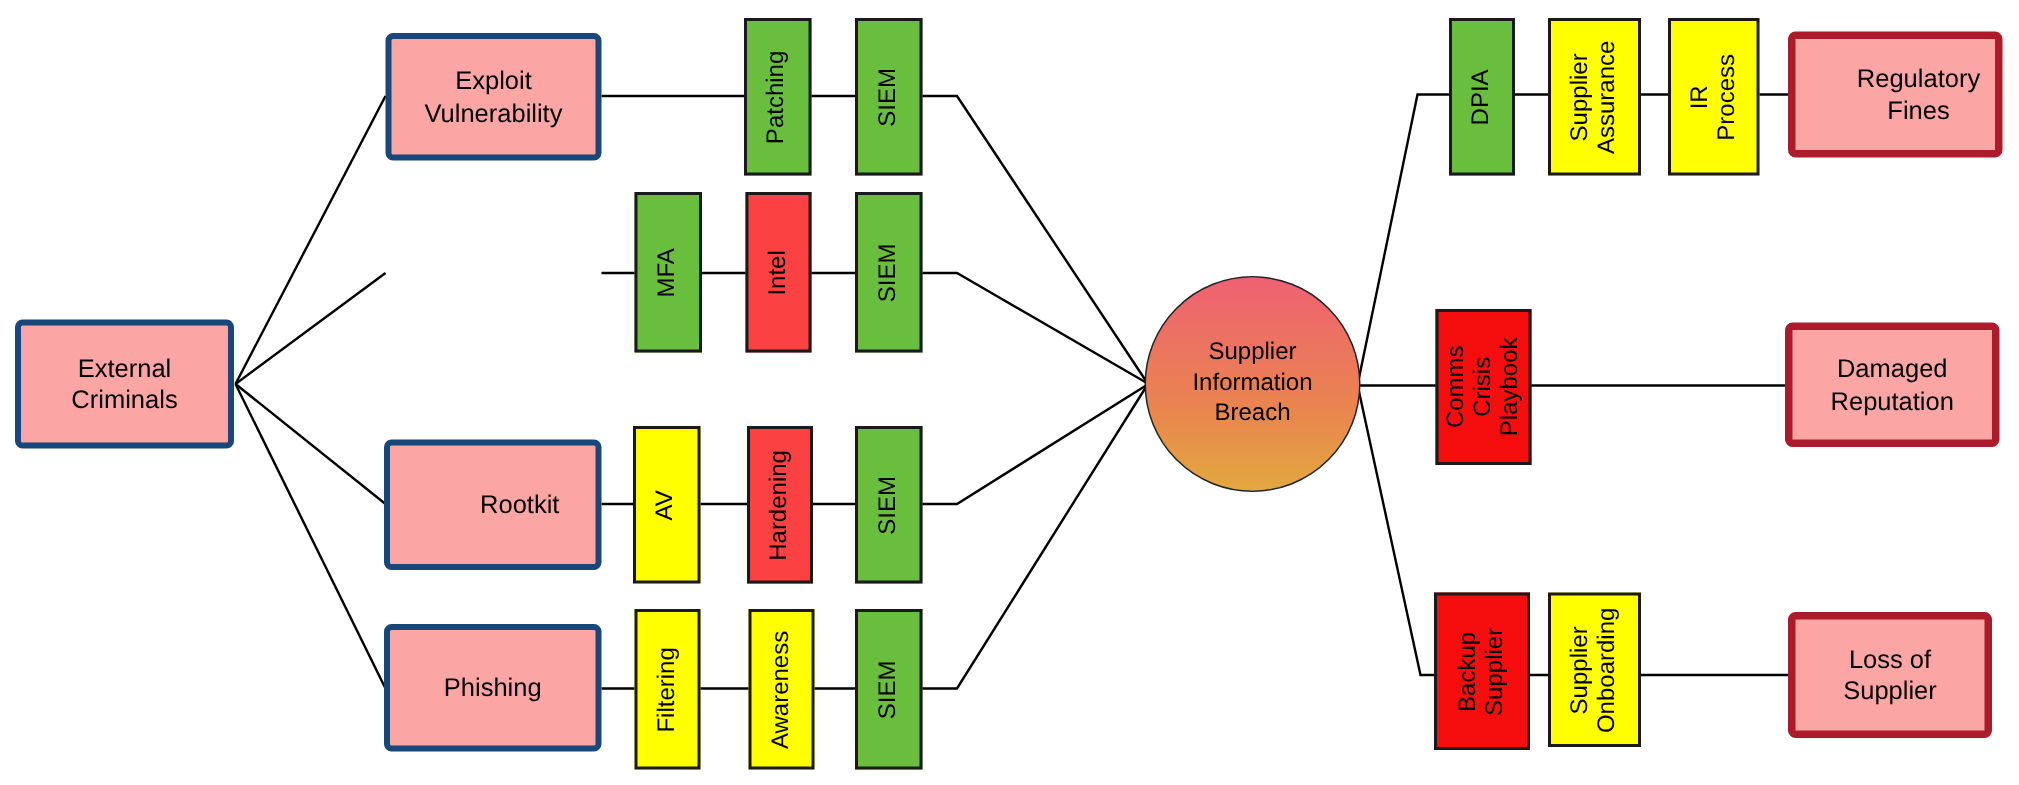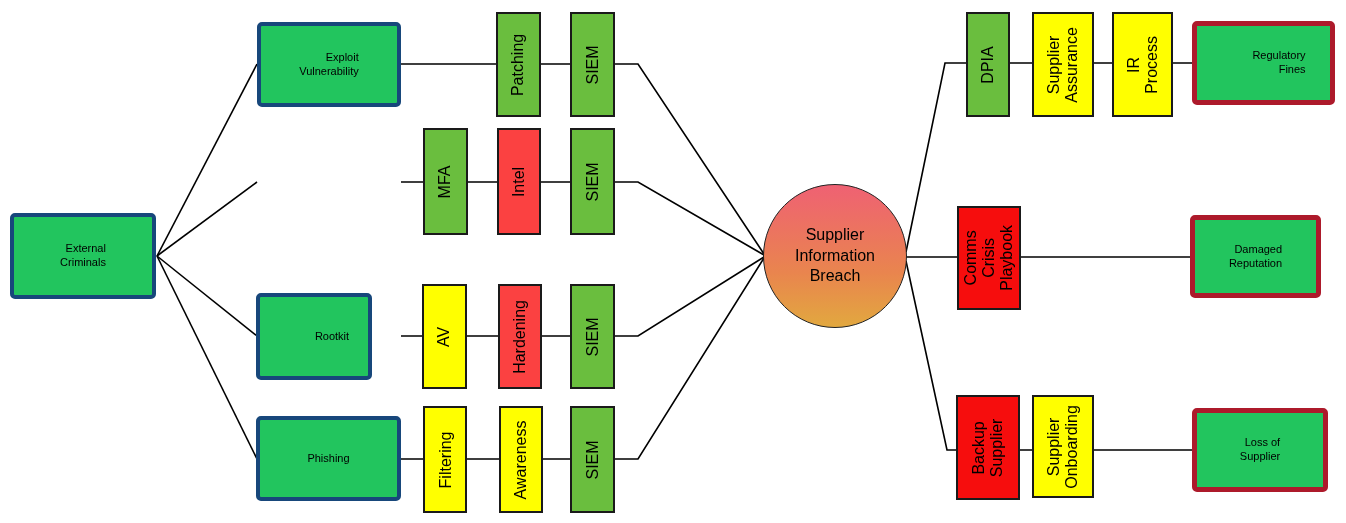--- a/index.html
+++ b/index.html
@@ -3,23 +3,23 @@
 <meta charset="utf-8">
 <style>
   html,body{margin:0;padding:0;background:#ffffff;}
   #stage{
     position:relative;width:1346px;height:523px;background:#ffffff;
     font-family:"Liberation Sans","DejaVu Sans",sans-serif;color:#000;
     overflow:hidden;
   }
   #wires{position:absolute;left:0;top:0;z-index:0;}
   .node{
-    position:absolute;z-index:2;background:#22c55e;
+    position:absolute;z-index:2;background:#fca5a5;
     display:flex;align-items:center;justify-content:center;
-    text-align:right;white-space:pre-line;line-height:1.25;font-size:11px;
+    text-align:center;white-space:pre-line;line-height:1.25;font-size:17px;
     box-sizing:border-box;
   }
   .threat{border:4px solid #17477b;border-radius:5px;}
   .source{border:4px solid #0c4a6e;border-radius:5px;}
   .consequence{border:5px solid #ad1a2b;border-radius:5px;}
   .barrier{
     position:absolute;z-index:2;border:2px solid #1a1a1a;
     display:flex;align-items:center;justify-content:center;box-sizing:border-box;
   }
   .barrier .rot{
@@ -62,21 +62,21 @@
 
   <div class="node source" style="left: 10px; top: 213px; width: 146px; height: 86px; border-color: rgb(23, 71, 123);">
     <span>External
 Criminals</span>
   </div>
 
   <div class="node threat" style="left: 257px; top: 22px; width: 144px; height: 85px; border-color: rgb(23, 71, 123);">
     <span>Exploit
 Vulnerability</span>
   </div>
-  <div class="node threat" style="left: 256px; top: 293px; width: 116px; height: 87px; border-color: rgb(23, 71, 123); padding-left: 36px;">
+  <div class="node threat" style="left: 256px; top: 293px; width: 145px; height: 87px; border-color: rgb(23, 71, 123); padding-left: 36px;">
     <span>Rootkit</span>
   </div>
   <div class="node threat" style="left: 256px; top: 416px; width: 145px; height: 85px; border-color: rgb(23, 71, 123);">
     <span>Phishing</span>
   </div>
 
   <div class="barrier green" style="left: 496px; top: 12px; width: 45px; height: 105px; background: rgb(106, 190, 62);">
     <div class="rot">Patching</div>
   </div>
   <div class="barrier green" style="left: 570px; top: 12px; width: 45px; height: 105px; background: rgb(106, 190, 62);">
@@ -143,21 +143,21 @@
   </div>
   <div class="barrier yellow" style="left: 1032px; top: 395px; width: 62px; height: 103px; background: rgb(255, 255, 0);">
     <div class="rot">Supplier
 Onboarding</div>
   </div>
 
   <div class="node consequence" style="left: 1192px; top: 21px; width: 143px; height: 84px; border-color: rgb(173, 26, 43); padding-left: 31px;">
     <span>Regulatory
 Fines</span>
   </div>
-  <div class="node consequence" style="left: 1190px; top: 215px; width: 131px; height: 83px; border-color: rgb(173, 26, 43);">
+  <div class="node consequence" style="left: 1190px; top: 215px; width: 143px; height: 83px; border-color: rgb(173, 26, 43);">
     <span>Damaged
 Reputation</span>
   </div>
   <div class="node consequence" style="left: 1192px; top: 408px; width: 136px; height: 84px; border-color: rgb(173, 26, 43);">
     <span>Loss of
 Supplier</span>
   </div>
 
 </div>
 

